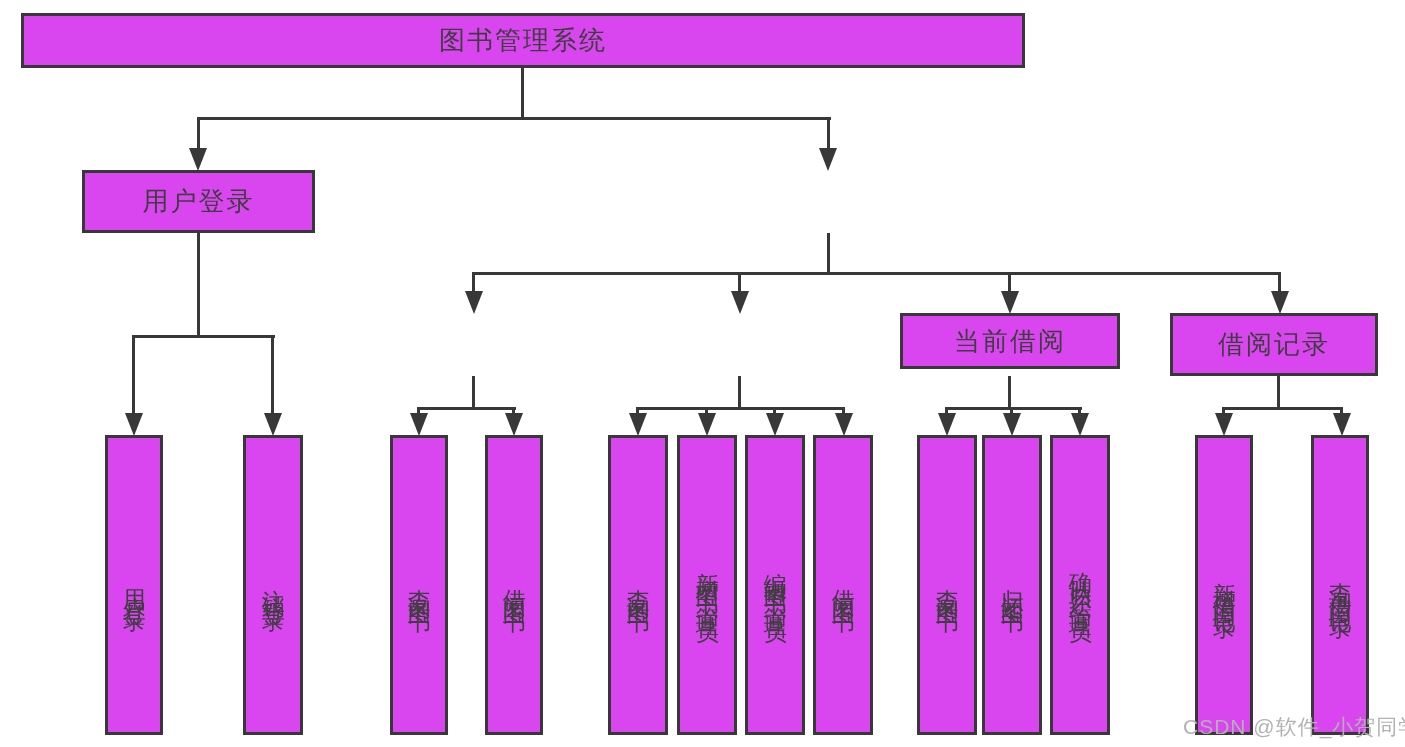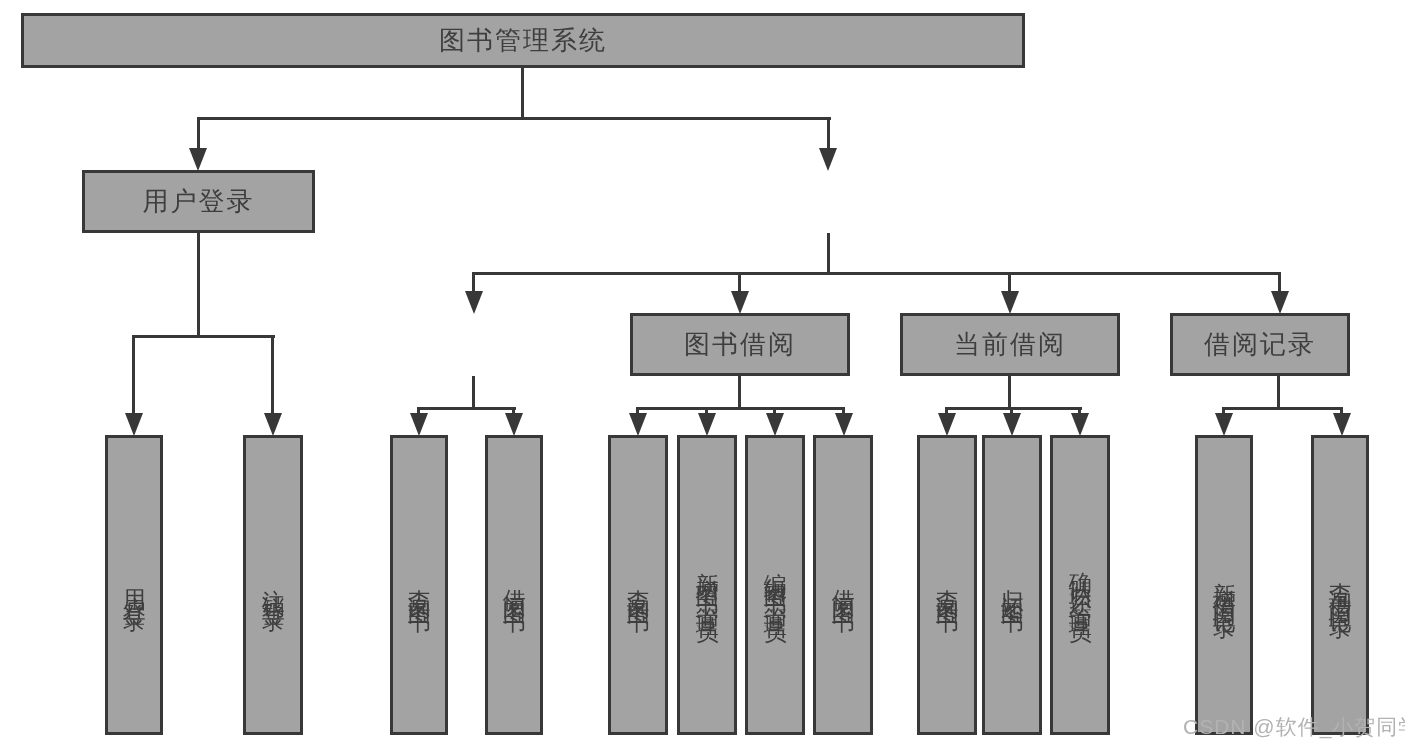--- a/index.html
+++ b/index.html
@@ -11,21 +11,21 @@
     position: relative;
     width: 1405px;
     height: 747px;
     background: #ffffff;
     overflow: hidden;
     font-family: "Liberation Sans", "DejaVu Sans", sans-serif;
   }
   .box {
     position: absolute;
     box-sizing: border-box;
-    background: #a3a3a3;
+    background: #d946ef;
     border: 3px solid #383838;
     display: flex;
     align-items: center;
     justify-content: center;
     color: #3e3e3e;
   }
   .hnode {
     font-size: 26px;
     letter-spacing: 2px;
     white-space: nowrap;
@@ -87,23 +87,22 @@
   <div class="line" style="left:472px; top:272px; width:809px; height:3px;"></div>
   <div class="line" style="left:472px; top:272px; width:3px; height:22px;"></div>
   <div class="arrow" style="left:465px; top:291px;"></div>
   <div class="line" style="left:738px; top:272px; width:3px; height:22px;"></div>
   <div class="arrow" style="left:731px; top:291px;"></div>
   <div class="line" style="left:1008px; top:272px; width:3px; height:22px;"></div>
   <div class="arrow" style="left:1001px; top:291px;"></div>
   <div class="line" style="left:1278px; top:272px; width:3px; height:22px;"></div>
   <div class="arrow" style="left:1271px; top:291px;"></div>
 
-  <div class="box hnode" style="left:630px; top:313px; width:220px; height:63px;">图书借阅</div>
-  <div class="box hnode" style="left:900px; top:313px; width:220px; height:63px;">当前借阅</div>
-  <div class="box hnode" style="left:1170px; top:313px; width:180px; height:63px;">借阅记录</div>
+  <div class="box hnode" style="left:900px; top:313px; width:220px; height:56px;">当前借阅</div>
+  <div class="box hnode" style="left:1170px; top:313px; width:208px; height:63px;">借阅记录</div>
 
   <div class="line" style="left:472px; top:376px; width:3px; height:33px;"></div>
   <div class="line" style="left:417px; top:407px; width:99px; height:3px;"></div>
   <div class="line" style="left:417px; top:407px; width:3px; height:10px;"></div>
   <div class="arrow" style="left:410px; top:413px;"></div>
   <div class="line" style="left:512px; top:407px; width:3px; height:10px;"></div>
   <div class="arrow" style="left:505px; top:413px;"></div>
 
   <div class="line" style="left:738px; top:376px; width:3px; height:33px;"></div>
   <div class="line" style="left:636px; top:407px; width:209px; height:3px;"></div>

